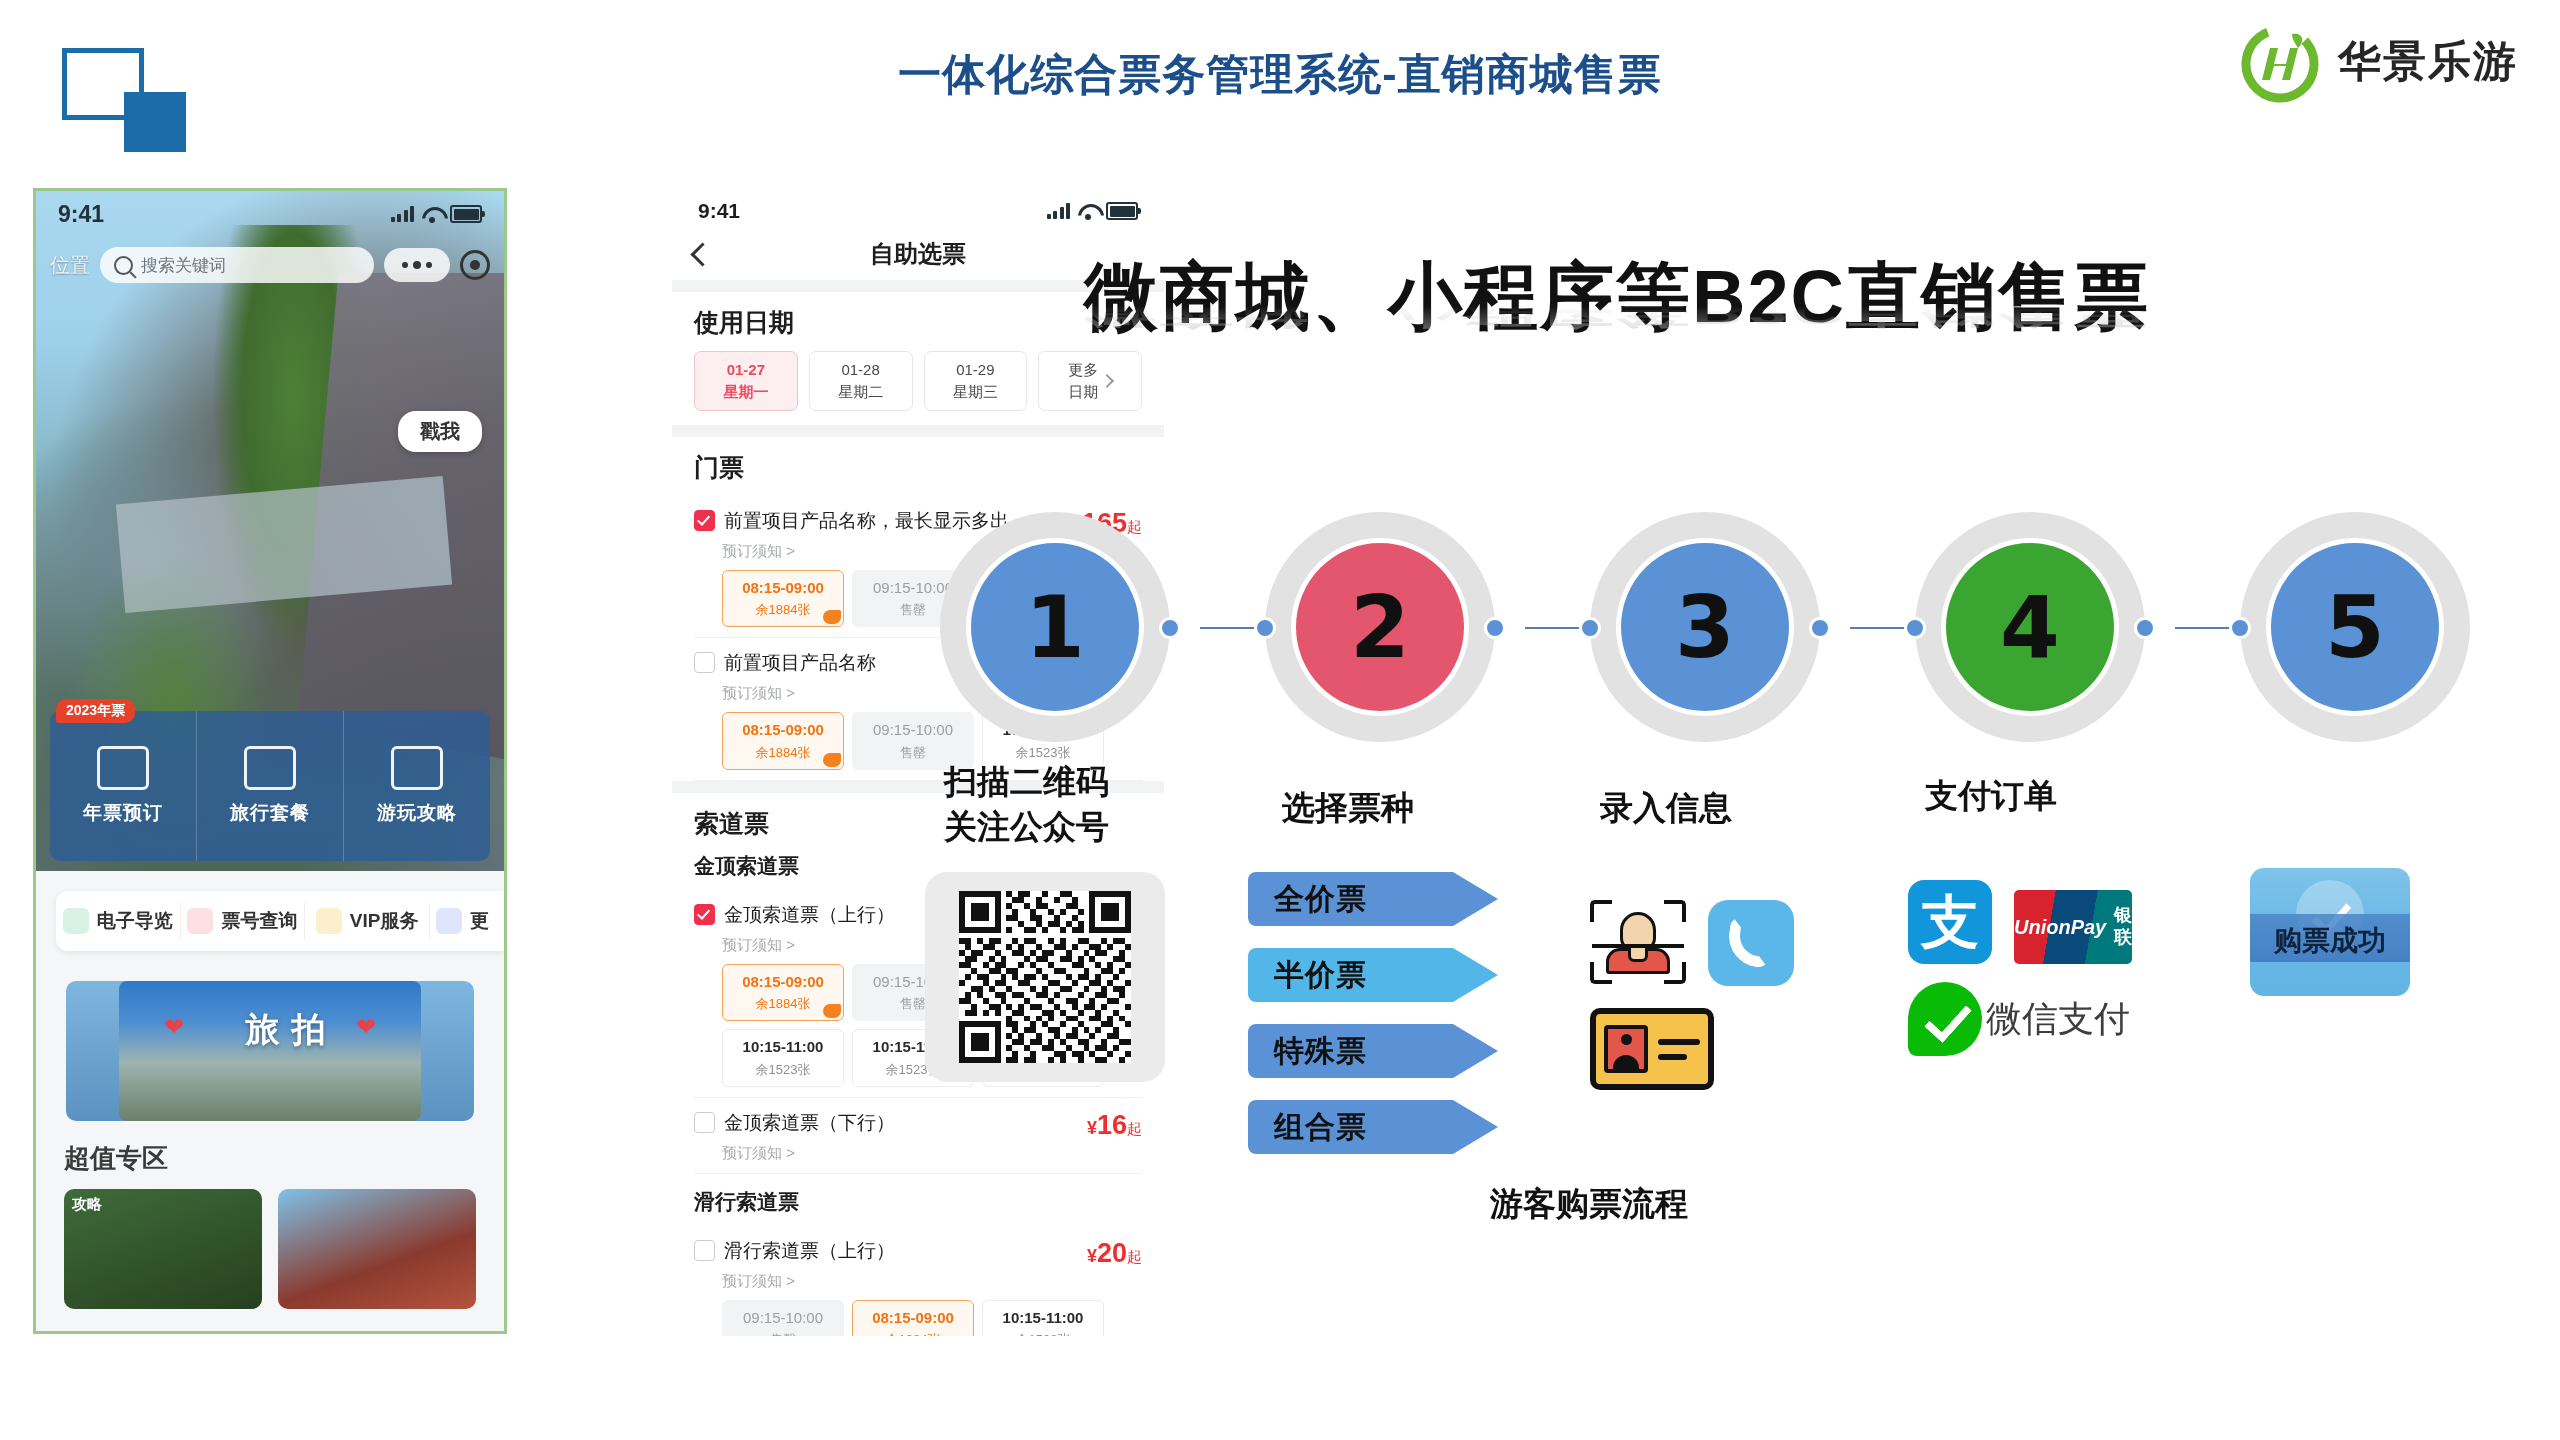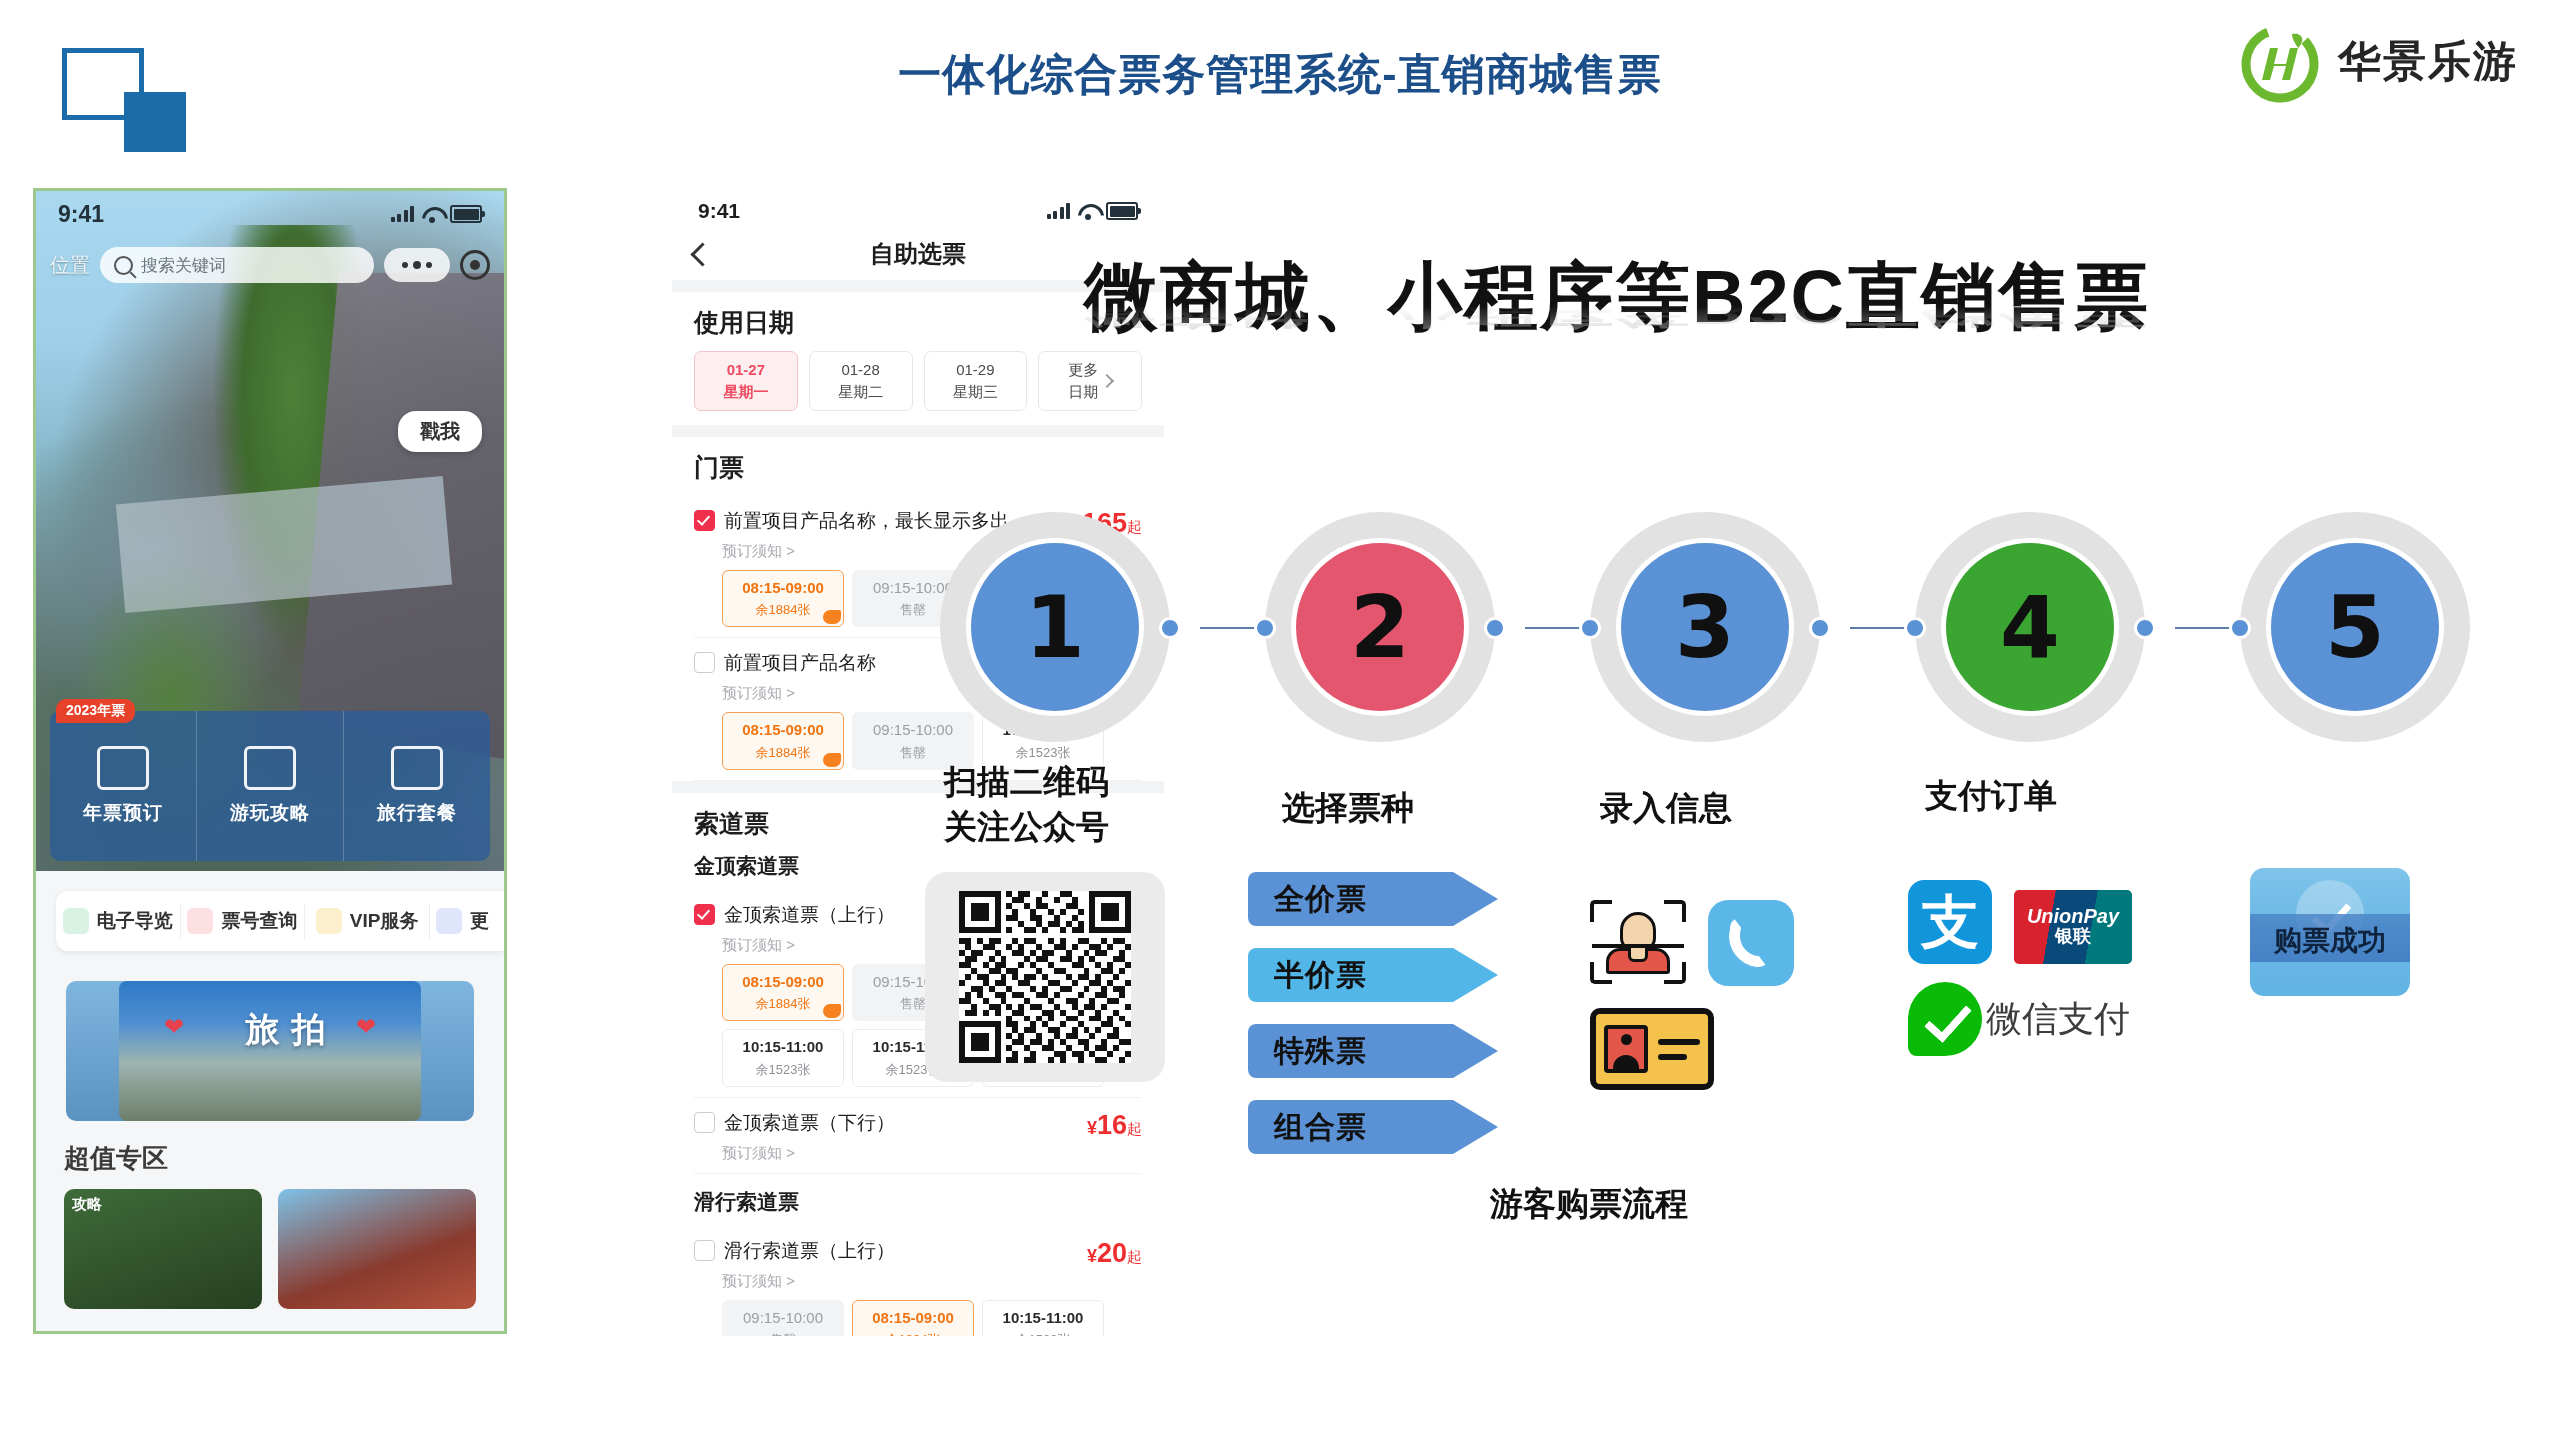--- a/index.html
+++ b/index.html
@@ -194,21 +194,21 @@
   .id-photo:after{content:"";position:absolute;left:5px;bottom:-4px;width:26px;height:18px;border-radius:13px 13px 0 0;background:#111;}
   .id-lines{flex:1;display:flex;flex-direction:column;gap:9px;}
   .id-lines i{display:block;height:6px;background:#111;border-radius:3px;}
   .id-lines i:last-child{width:70%;}
   .pays{position:absolute;left:1908px;top:880px;}
   .pay-row{display:flex;align-items:flex-start;gap:22px;}
   .alipay{width:84px;height:84px;border-radius:16px;background:#1296db;color:#fff;display:flex;
     align-items:center;justify-content:center;font-size:58px;font-weight:bold;line-height:1;}
   .unionpay{width:118px;height:74px;margin-top:10px;border-radius:5px;position:relative;overflow:hidden;
     background:linear-gradient(100deg,#d8232f 0%,#d8232f 32%,#0a4a7a 32%,#0a4a7a 64%,#00797d 64%,#00797d 100%);
-    display:flex;flex-direction:column;align-items:center;justify-content:center;color:#fff;}
+    display:flex;flex-direction:row;align-items:center;justify-content:center;color:#fff;}
   .unionpay .up1{font-size:20px;font-weight:bold;font-style:italic;line-height:1;}
   .unionpay .up2{font-size:18px;font-weight:bold;line-height:1.2;text-align:right;}
   .wx-row{display:flex;align-items:center;gap:4px;margin-top:18px;}
   .wxpay{width:74px;height:74px;border-radius:50% 50% 50% 12%;background:#09bb07;position:relative;}
   .wxpay:after{content:"";position:absolute;left:18px;top:24px;width:36px;height:17px;
     border-left:8px solid #fff;border-bottom:8px solid #fff;transform:rotate(-48deg);border-radius:2px;}
   .wx-label{font-size:36px;color:#3d3d3d;}
   .success{position:absolute;left:2250px;top:868px;width:160px;height:128px;border-radius:14px;
     background:linear-gradient(#7fc4ea 0%,#6bb8e6 45%,#62b4e4 100%);display:flex;align-items:center;
     justify-content:center;position:absolute;}
@@ -282,25 +282,25 @@
     <div class="p1-poke">戳我</div>
 
     <div class="p1-tiles">
       <div class="p1-tile">
         <span class="p1-badge" style="background:#e8412a">2023年票</span>
         <span class="tic"></span>
         <span class="tlbl">年票预订</span>
       </div>
       <div class="p1-tile">
         <span class="tic"></span>
-        <span class="tlbl">游玩攻略</span>
+        <span class="tlbl">旅行套餐</span>
       </div>
       <div class="p1-tile">
         <span class="tic"></span>
-        <span class="tlbl">旅行套餐</span>
+        <span class="tlbl">游玩攻略</span>
       </div>
     </div>
   </div>
 
   <div class="p1-quick">
     <div class="p1-qitem">
       <span class="p1-qic" style="background:#d8f3e4"></span>
       <span>电子导览</span>
     </div>
     <div class="p1-qitem">

